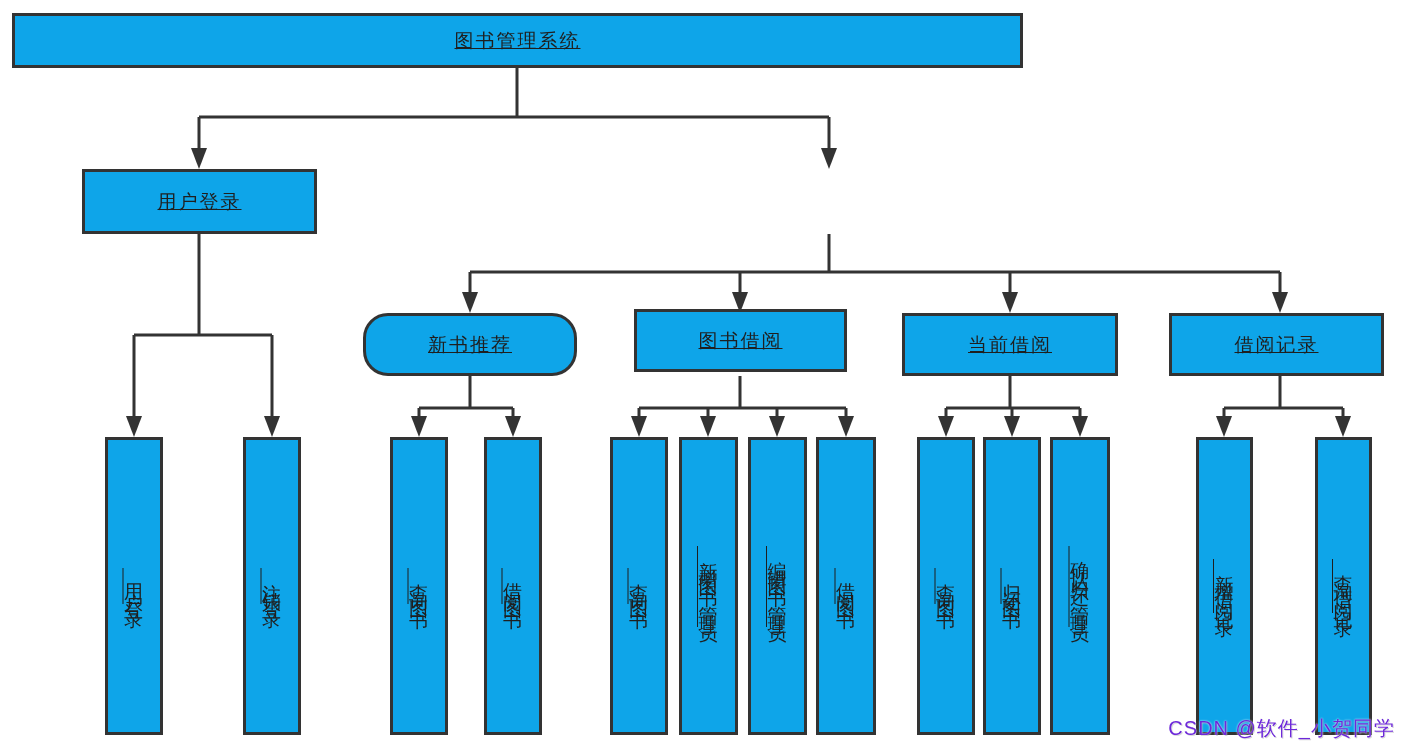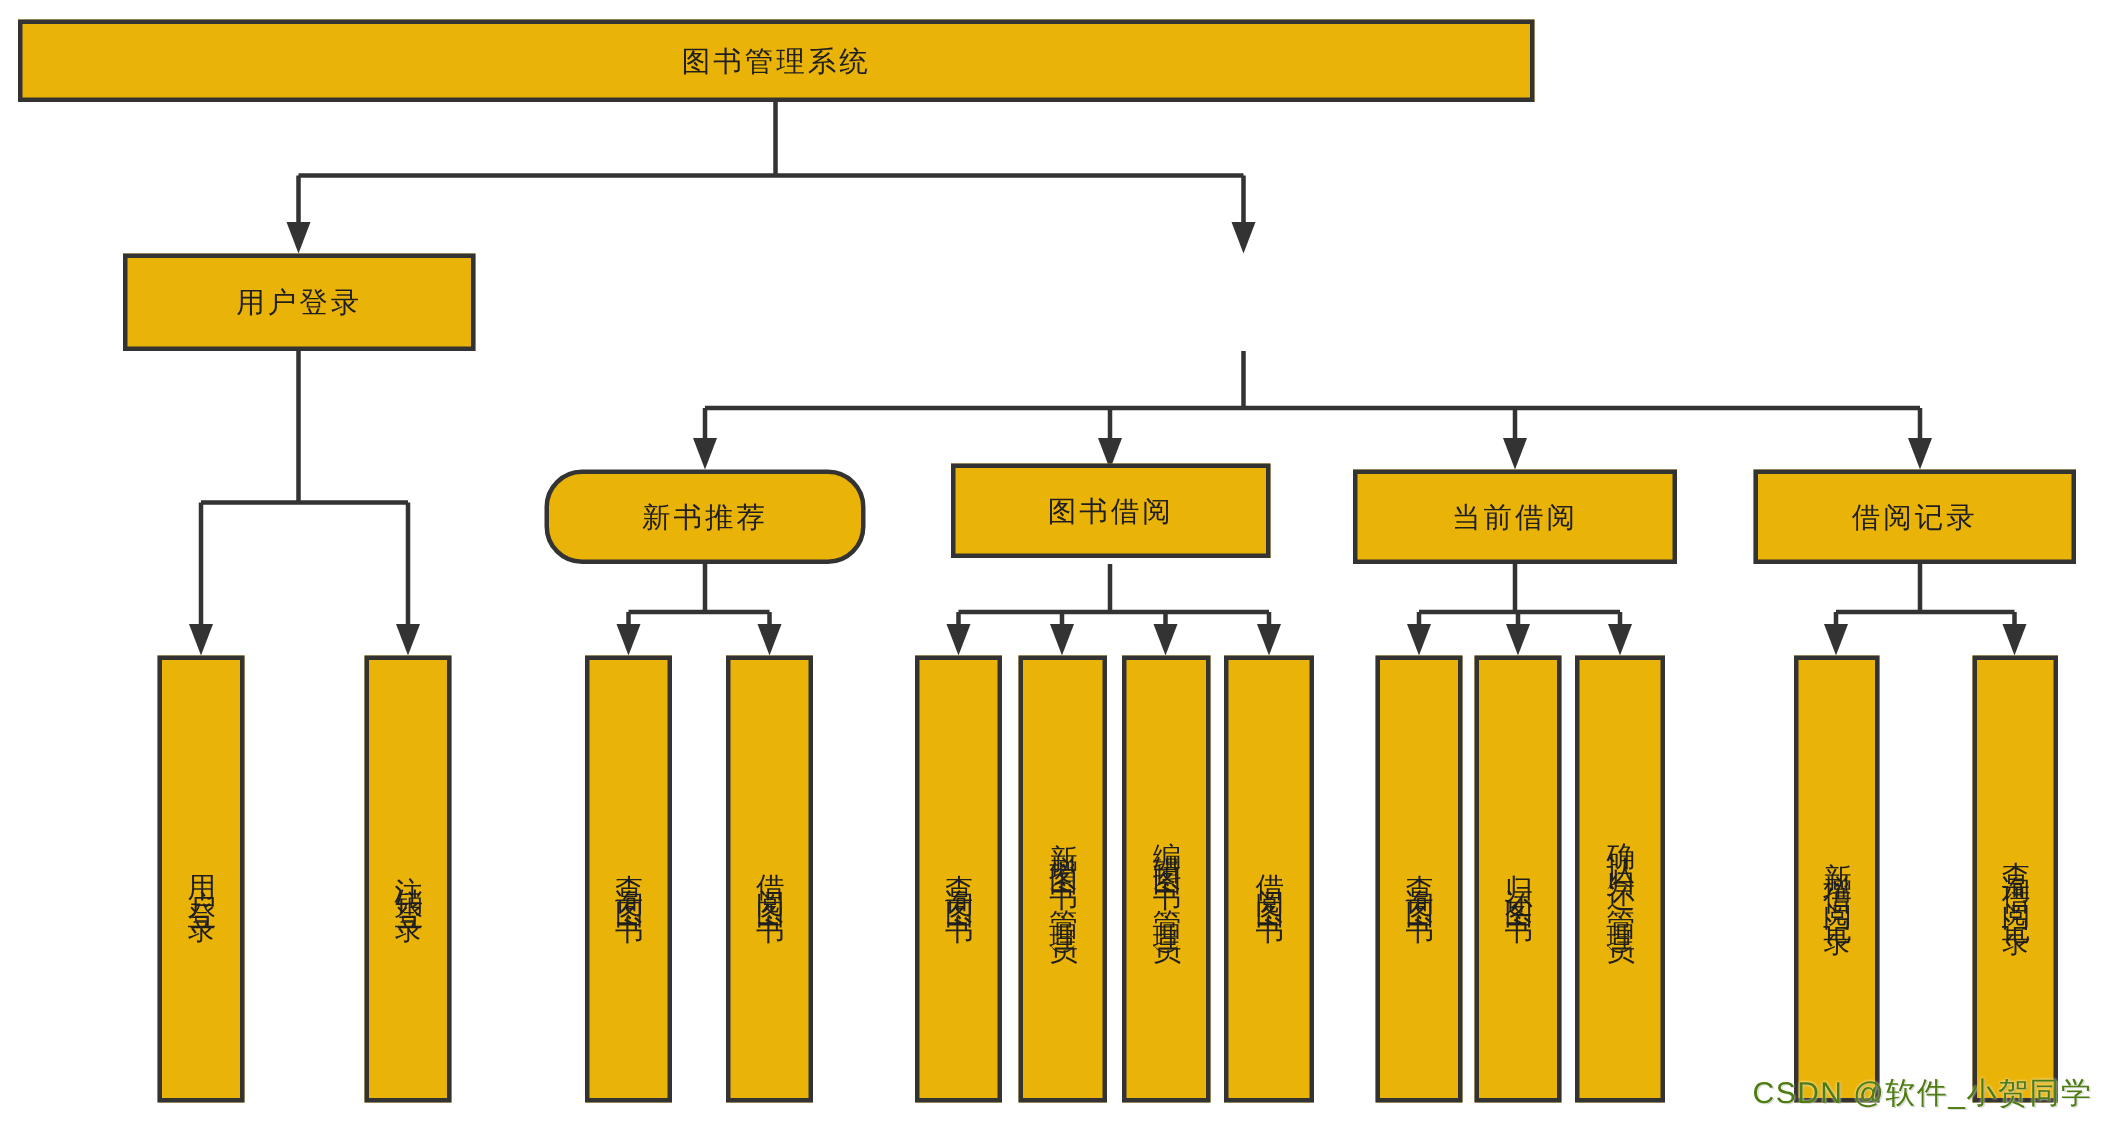--- a/index.html
+++ b/index.html
@@ -13,31 +13,32 @@
   }
   #wires {
     position: absolute;
     left: 0; top: 0;
     width: 1405px; height: 747px;
     z-index: 1;
   }
   .node {
     position: absolute;
     box-sizing: border-box;
-    background: #eab308;
+    background: #0ea5e9;
     border: 3px solid #333333;
     color: #1f1f1f;
     display: flex;
     align-items: center;
     justify-content: center;
     font-size: 19px;
     letter-spacing: 2px;
     z-index: 2;
     text-align: center;
     white-space: nowrap;
+    text-decoration: underline;
   }
   .leaf {
     writing-mode: vertical-rl;
     text-orientation: mixed;
     letter-spacing: 9px;
     font-size: 19px;
     white-space: normal;
     line-height: 1;
   }
   
@@ -64,21 +65,21 @@
   .lf-10 { left: 983px;  width: 58px; }
   .lf-11 { left: 1050px; width: 60px; }
   .lf-12 { left: 1196px; width: 57px; }
   .lf-13 { left: 1315px; width: 57px; }
   .watermark {
     position: absolute;
     right: 10px;
     top: 715px;
     font-size: 20px;
     letter-spacing: 1px;
-    color: #4d7c0f;
+    color: #6d28d9;
     text-shadow: 0 0 2px #ffffff, 1px 1px 0 rgba(120,120,125,0.35);
     z-index: 3;
     white-space: nowrap;
   }
   .wire  { stroke: #333333; stroke-width: 3; fill: none; }
   .ahead { fill: #333333; stroke: none; }
 </style>
 </head>
 <body>
 

